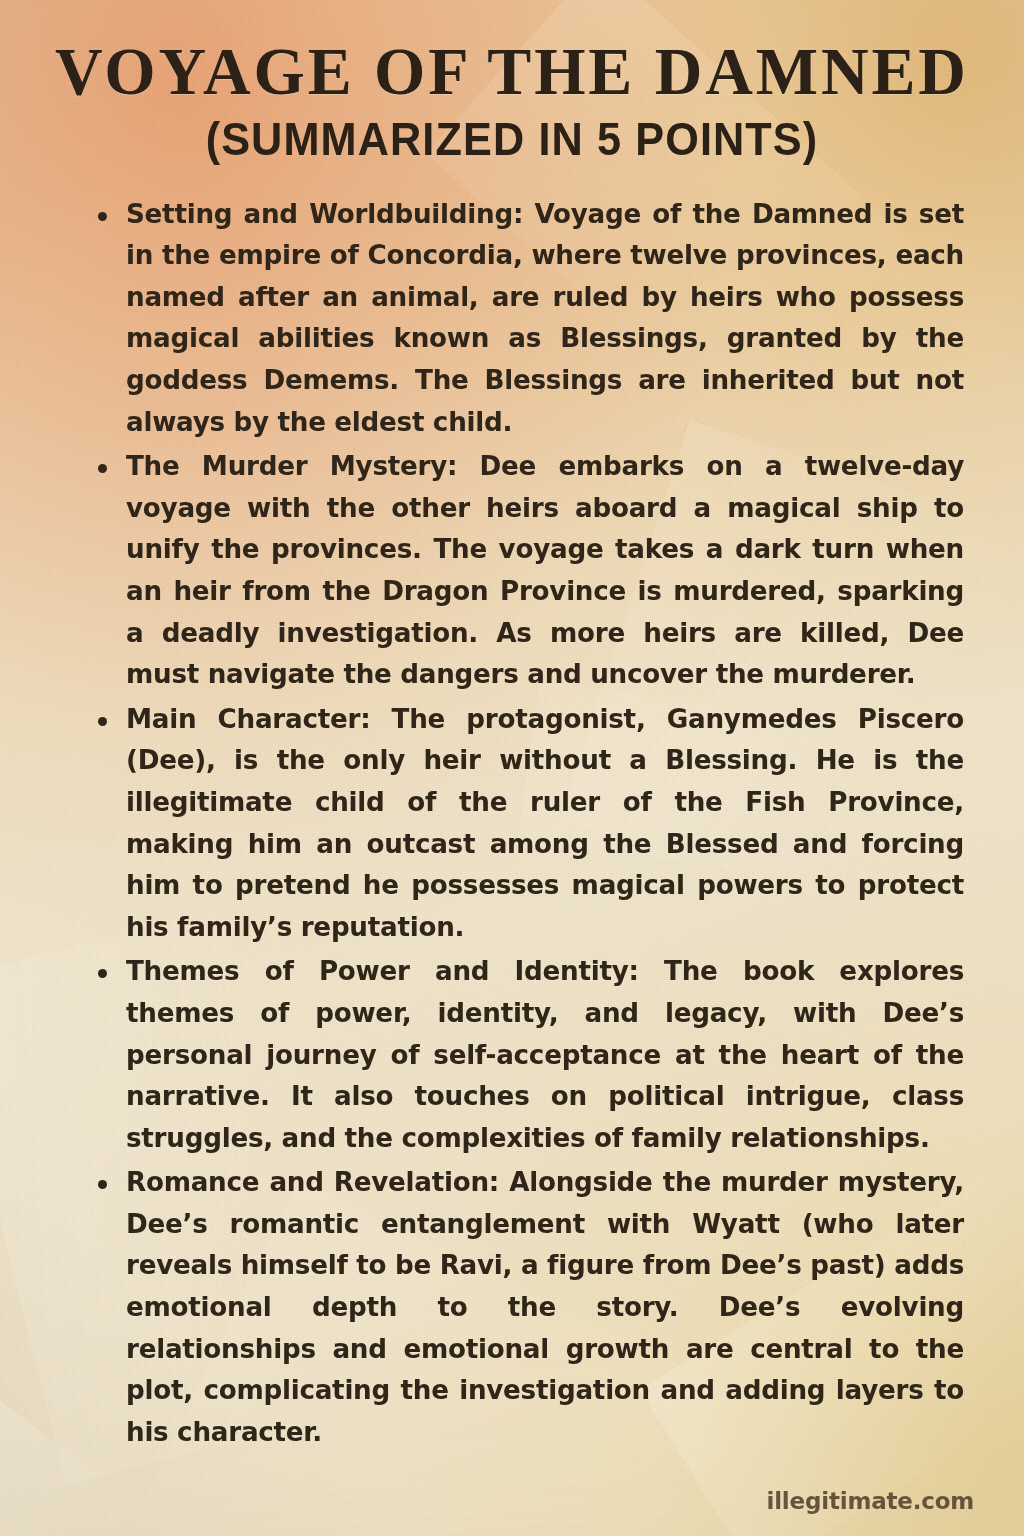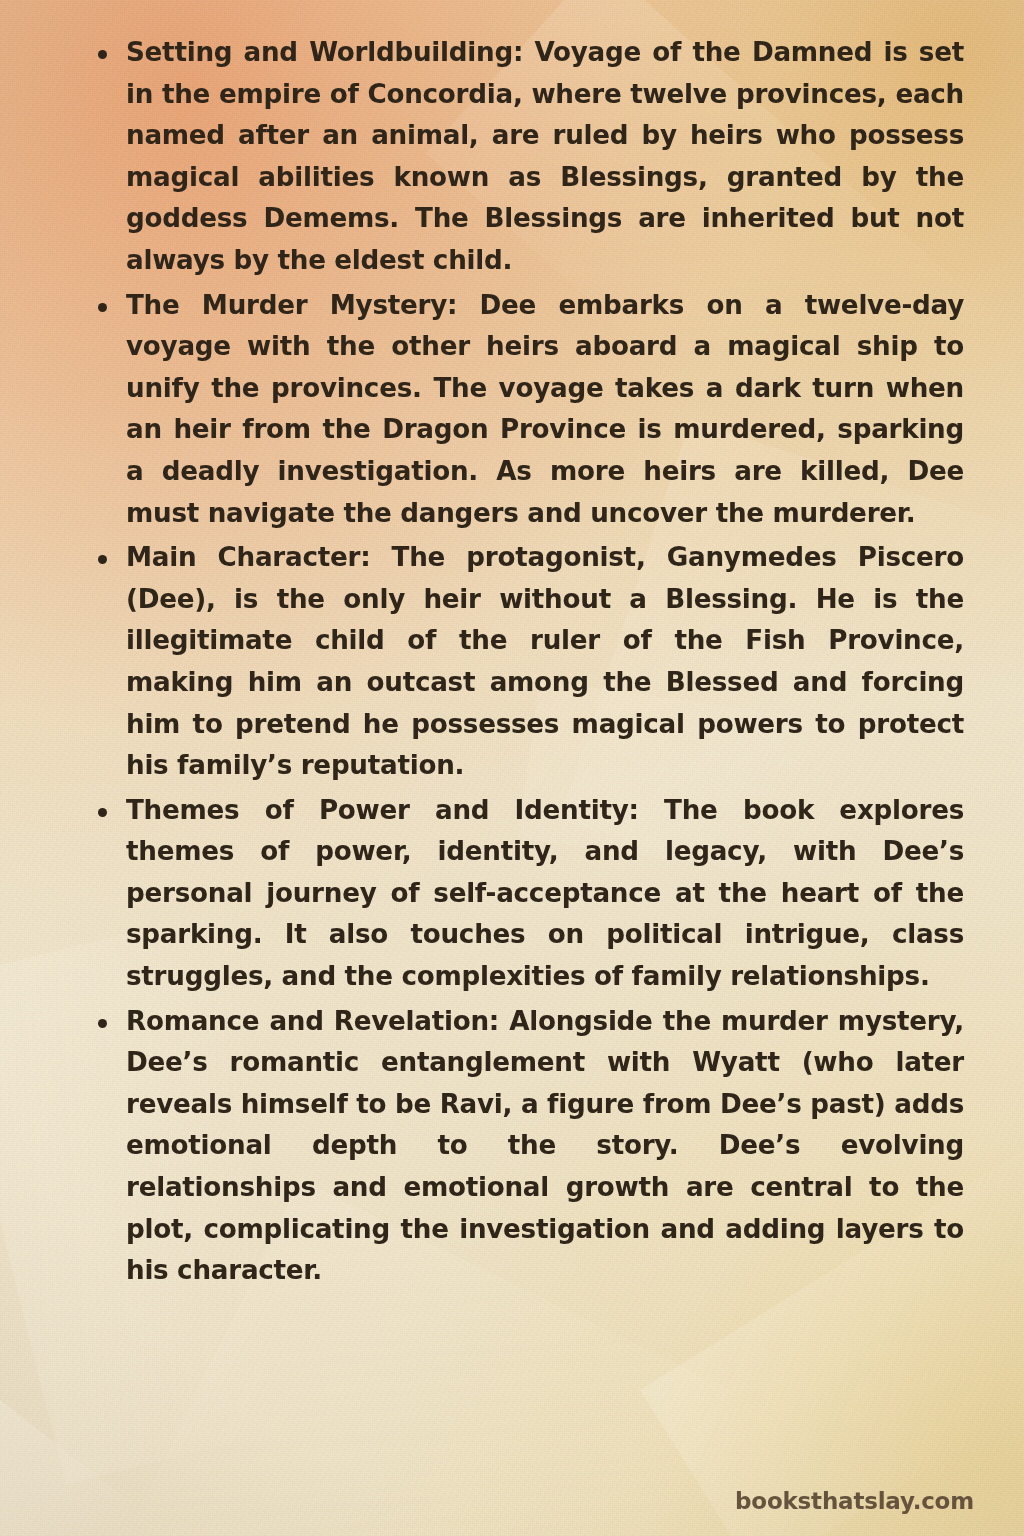--- a/index.html
+++ b/index.html
@@ -170,20 +170,24 @@
     <div class="crease c2"></div>
     <div class="crease c3"></div>
     <div class="crease c4"></div>
     <div class="crease c5"></div>
     <div class="crease c6"></div>
     <div class="crease c7"></div>
   </div>
 
   <div class="vignette"></div>
 
+  <header class="header">
+    <h1 class="title">VOYAGE OF THE DAMNED</h1>
+    <h2 class="subtitle">(SUMMARIZED IN 5 POINTS)</h2>
+  </header>
 
   <main class="content">
     <ul class="bullets">
 
       <li class="bullet">
         <span class="bullet-dot"></span>
         <span>Setting and Worldbuilding: Voyage of the Damned is set in the empire of Concordia, where twelve provinces, each named after an animal, are ruled by heirs who possess magical abilities known as Blessings, granted by the goddess Demems. The Blessings are inherited but not always by the eldest child.</span>
       </li>
 
       <li class="bullet">
@@ -191,26 +195,26 @@
         <span>The Murder Mystery: Dee embarks on a twelve-day voyage with the other heirs aboard a magical ship to unify the provinces. The voyage takes a dark turn when an heir from the Dragon Province is murdered, sparking a deadly investigation. As more heirs are killed, Dee must navigate the dangers and uncover the murderer.</span>
       </li>
 
       <li class="bullet">
         <span class="bullet-dot"></span>
         <span>Main Character: The protagonist, Ganymedes Piscero (Dee), is the only heir without a Blessing. He is the illegitimate child of the ruler of the Fish Province, making him an outcast among the Blessed and forcing him to pretend he possesses magical powers to protect his family’s reputation.</span>
       </li>
 
       <li class="bullet">
         <span class="bullet-dot"></span>
-        <span>Themes of Power and Identity: The book explores themes of power, identity, and legacy, with Dee’s personal journey of self-acceptance at the heart of the sparking. It also touches on political intrigue, class struggles, and the complexities of family relationships.</span>
+        <span>Themes of Power and Identity: The book explores themes of power, identity, and legacy, with Dee’s personal journey of self-acceptance at the heart of the narrative. It also touches on political intrigue, class struggles, and the complexities of family relationships.</span>
       </li>
 
       <li class="bullet">
         <span class="bullet-dot"></span>
         <span>Romance and Revelation: Alongside the murder mystery, Dee’s romantic entanglement with Wyatt (who later reveals himself to be Ravi, a figure from Dee’s past) adds emotional depth to the story. Dee’s evolving relationships and emotional growth are central to the plot, complicating the investigation and adding layers to his character.</span>
       </li>
 
     </ul>
   </main>
 
-  <div class="footer">booksthatslay.com</div>
+  <div class="footer">illegitimate.com</div>
 
 </div>
 
 </body></html>

